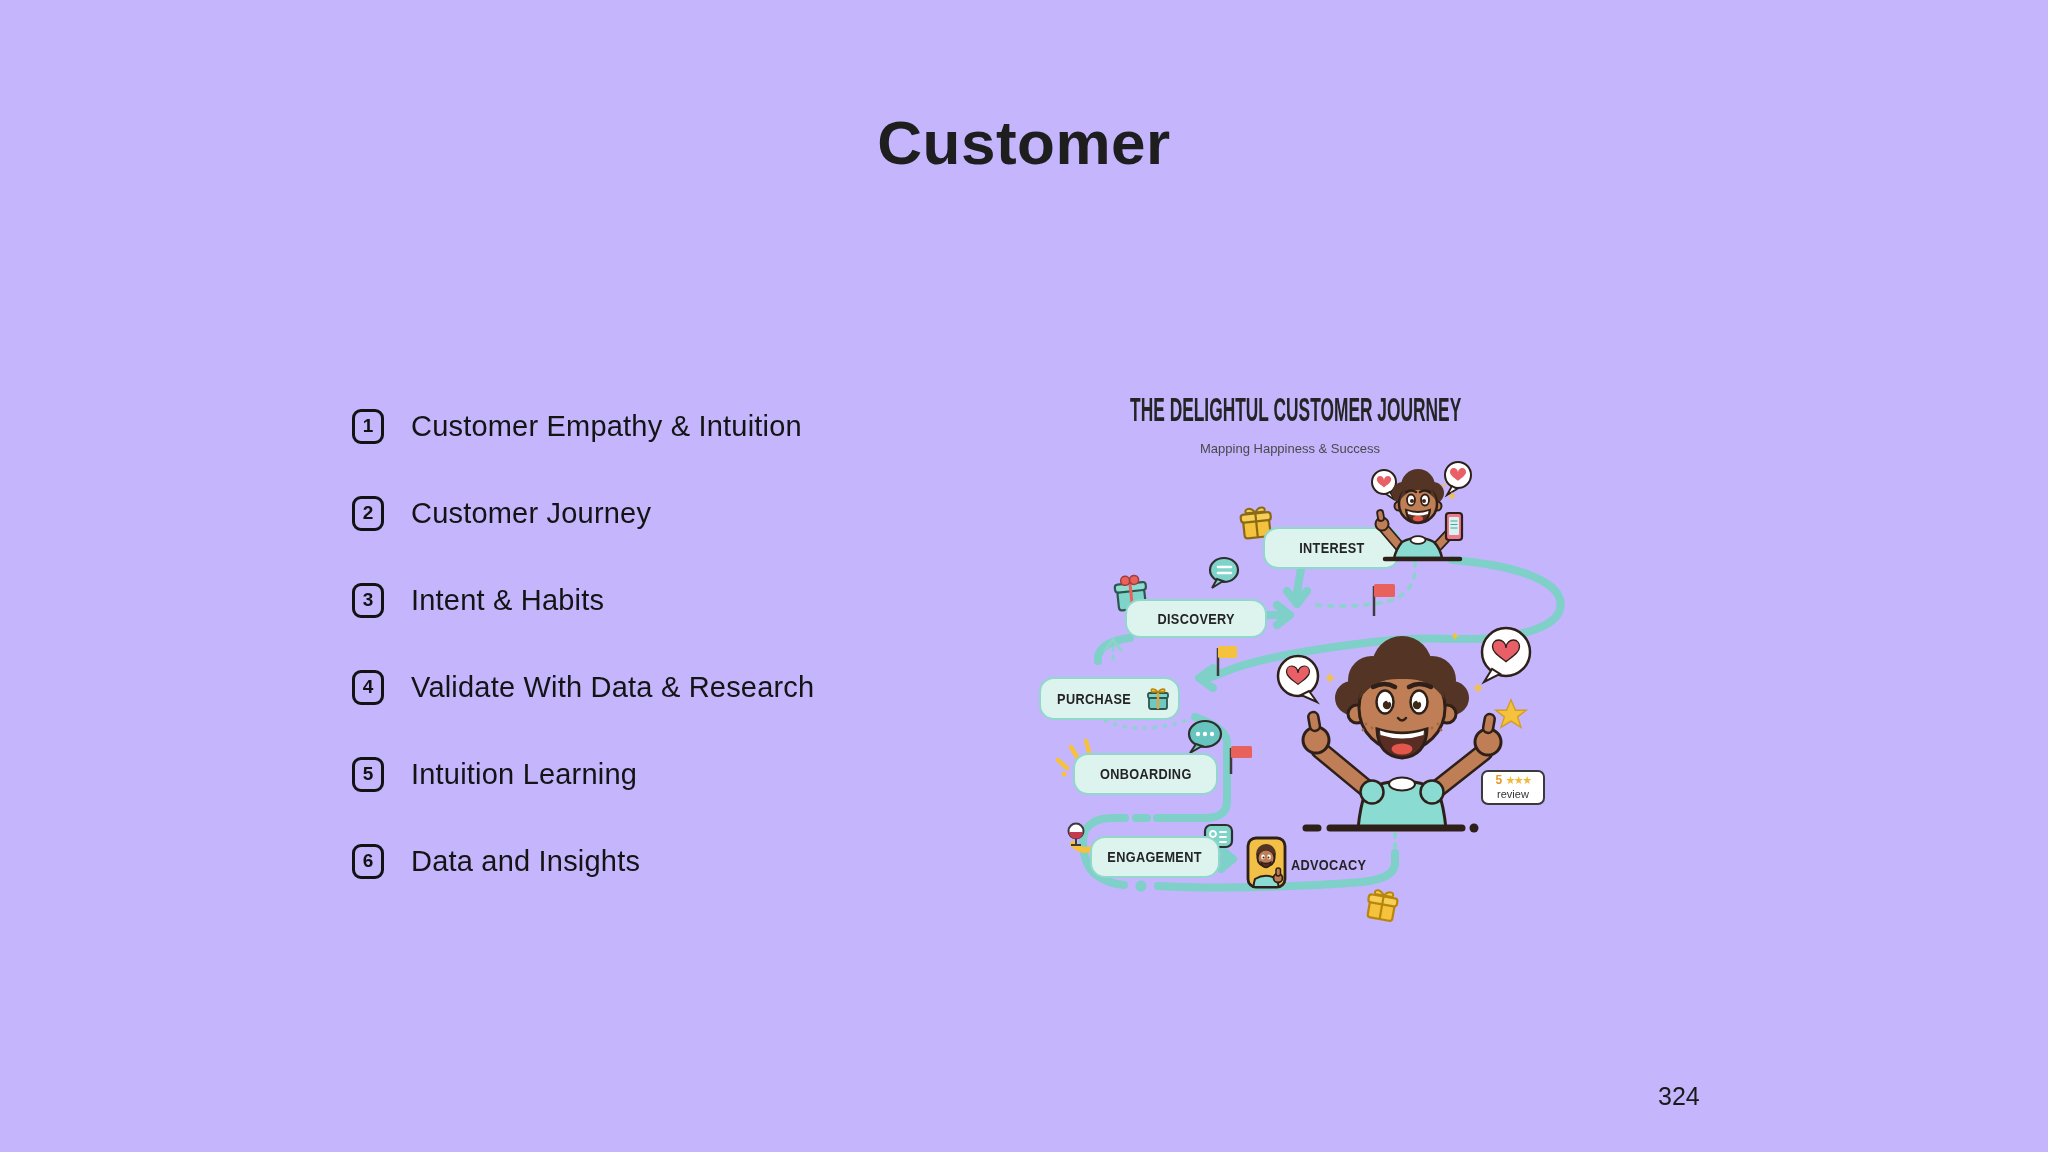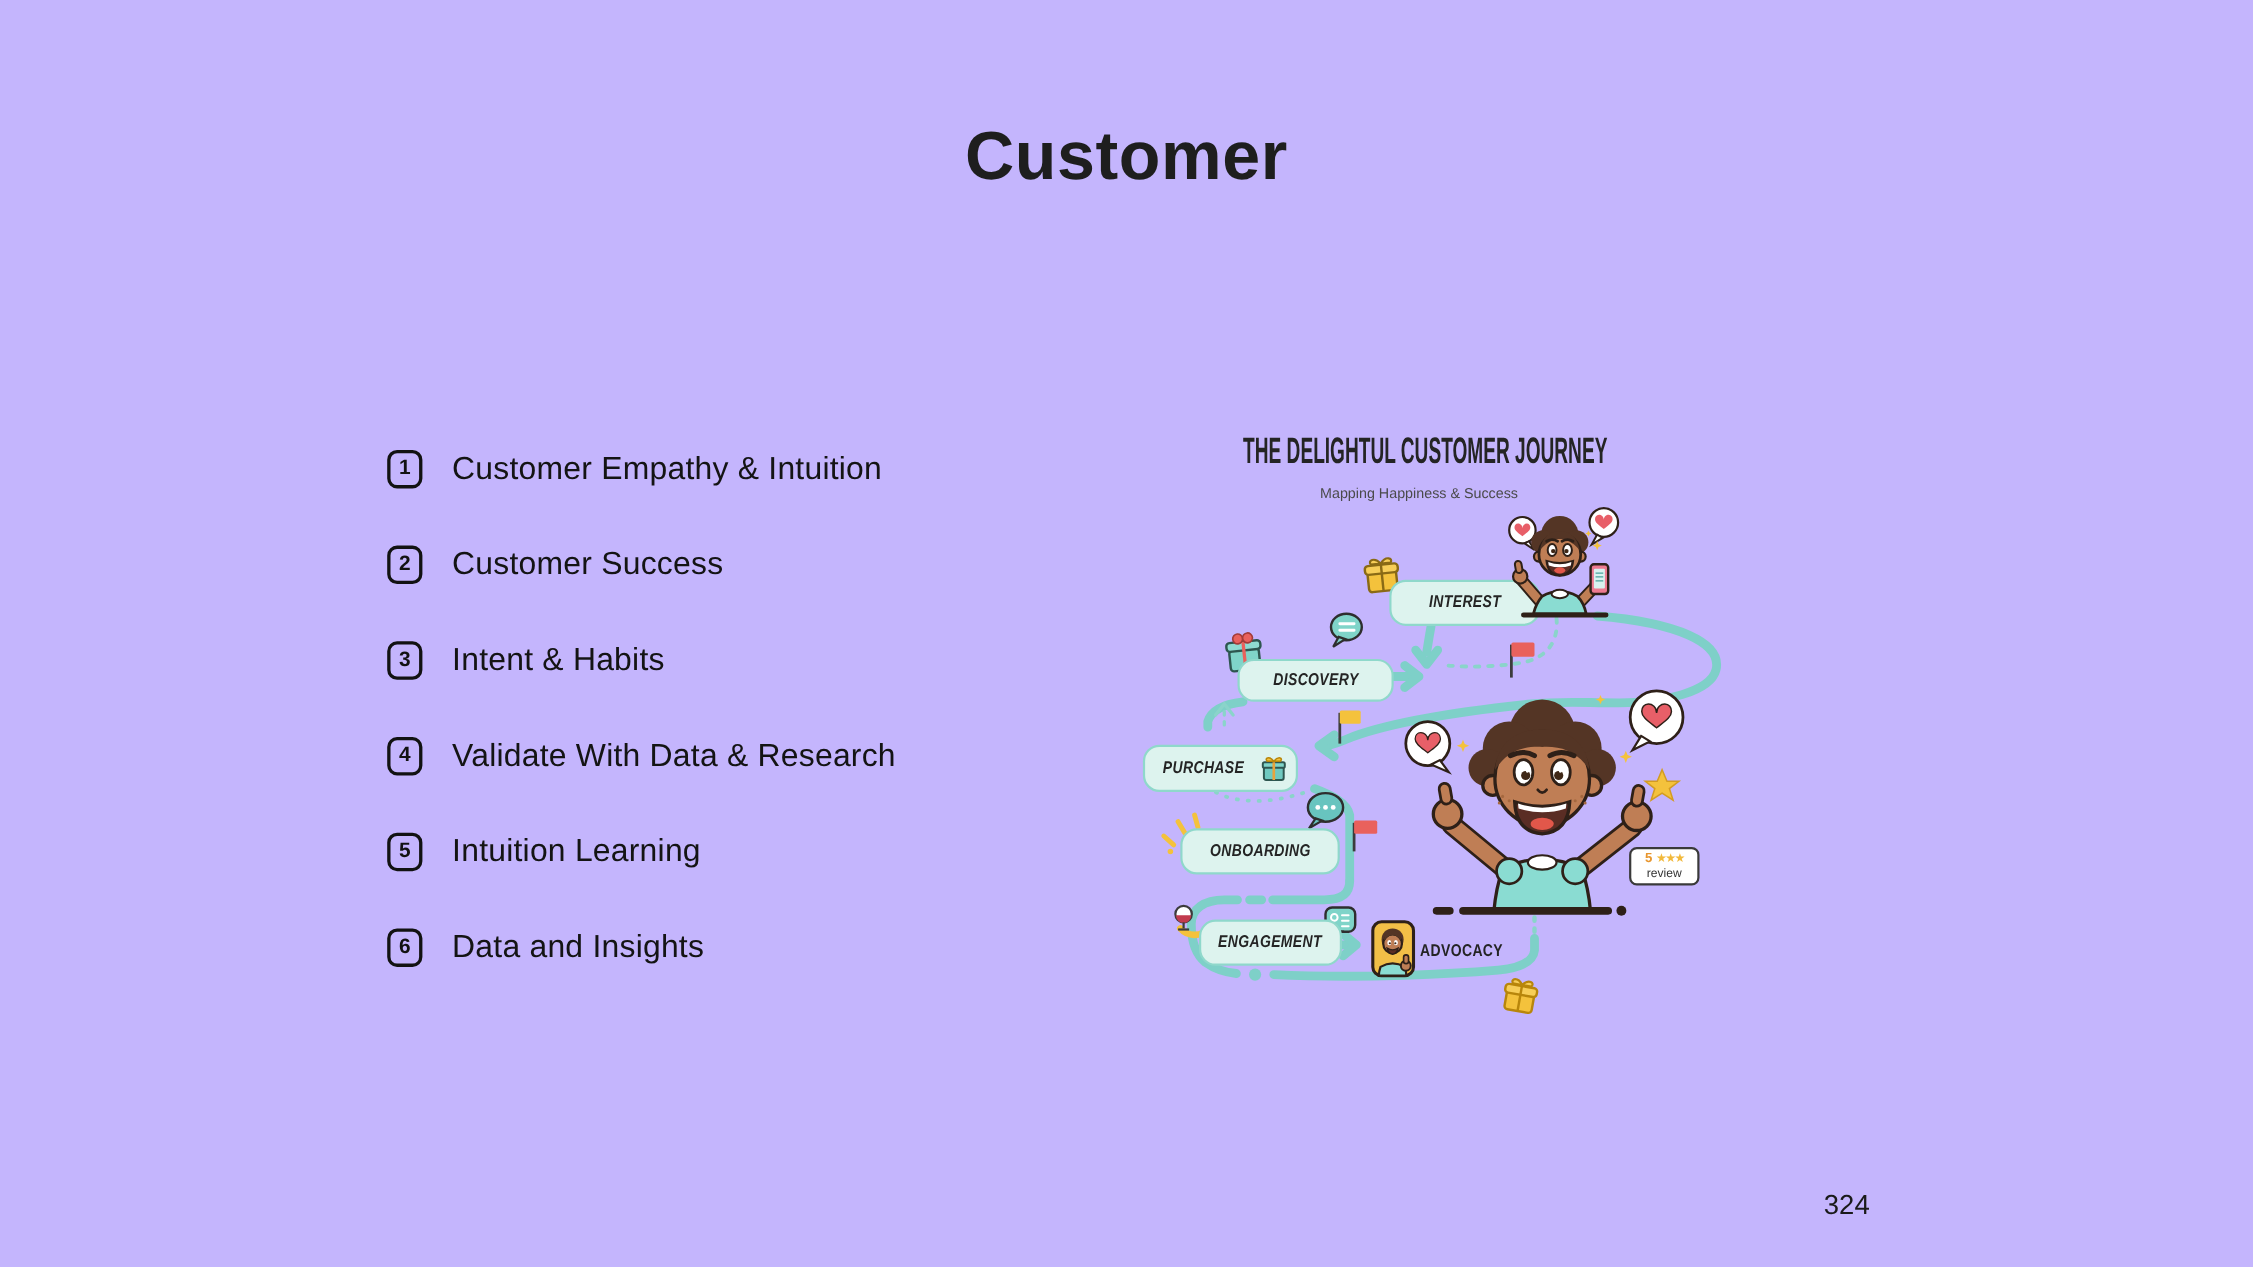--- a/index.html
+++ b/index.html
@@ -20,21 +20,21 @@
   .page-number{position:absolute;left:1658px;top:1082px;font-size:25px;color:#1a1a1a;}
 
   .illus{position:absolute;left:1000px;top:388px;width:580px;height:590px;}
   .illus-title{position:absolute;top:4px;left:0;width:100%;text-align:center;color:#242424;z-index:2;}
   .illus-title span{display:inline-block;font-size:31px;font-weight:bold;letter-spacing:0px;
     transform:scale(0.56,1.08);transform-origin:center;white-space:nowrap;}
   .illus-subtitle{position:absolute;top:53px;left:0;width:100%;text-align:center;
     font-size:13px;color:#4a4a4a;z-index:2;}
 
   .stage{position:absolute;background:#ddf3ee;border:2.5px solid #8fd8cb;border-radius:15px;
-    display:flex;align-items:center;justify-content:center;color:#242424;z-index:2;box-sizing:border-box;gap:6px;font-style:italic;}
+    display:flex;align-items:center;justify-content:center;color:#242424;z-index:2;box-sizing:border-box;gap:6px;}
   .stage .lbl{display:inline-block;font-size:15.5px;font-weight:bold;letter-spacing:0.4px;
     transform:scaleX(0.82);white-space:nowrap;}
   .stage-interest{left:263px;top:139px;width:137px;height:42px;}
   .stage-discovery{left:125px;top:211px;width:142px;height:39px;}
   .stage-purchase{left:39px;top:275px;width:141px;height:43px;margin-top:14px;}
   .stage-onboarding{left:73px;top:365px;width:145px;height:42px;}
   .stage-engagement{left:90px;top:448px;width:130px;height:42px;}
   .advocacy-label{position:absolute;left:291px;top:468px;z-index:2;color:#242424;}
   .advocacy-label .lbl{display:inline-block;font-size:15.5px;font-weight:bold;letter-spacing:0.4px;
     transform:scaleX(0.82);transform-origin:left;white-space:nowrap;}
@@ -59,21 +59,21 @@
 
   <div class="page-title">Customer</div>
 
   <div class="topic-list">
     <div class="topic-row">
       <div class="num-badge">1</div>
       <div class="topic-label">Customer Empathy &amp; Intuition</div>
     </div>
     <div class="topic-row">
       <div class="num-badge">2</div>
-      <div class="topic-label">Customer Success</div>
+      <div class="topic-label">Customer Journey</div>
     </div>
     <div class="topic-row">
       <div class="num-badge">3</div>
       <div class="topic-label">Intent &amp; Habits</div>
     </div>
     <div class="topic-row">
       <div class="num-badge">4</div>
       <div class="topic-label">Validate With Data &amp; Research</div>
     </div>
     <div class="topic-row">

